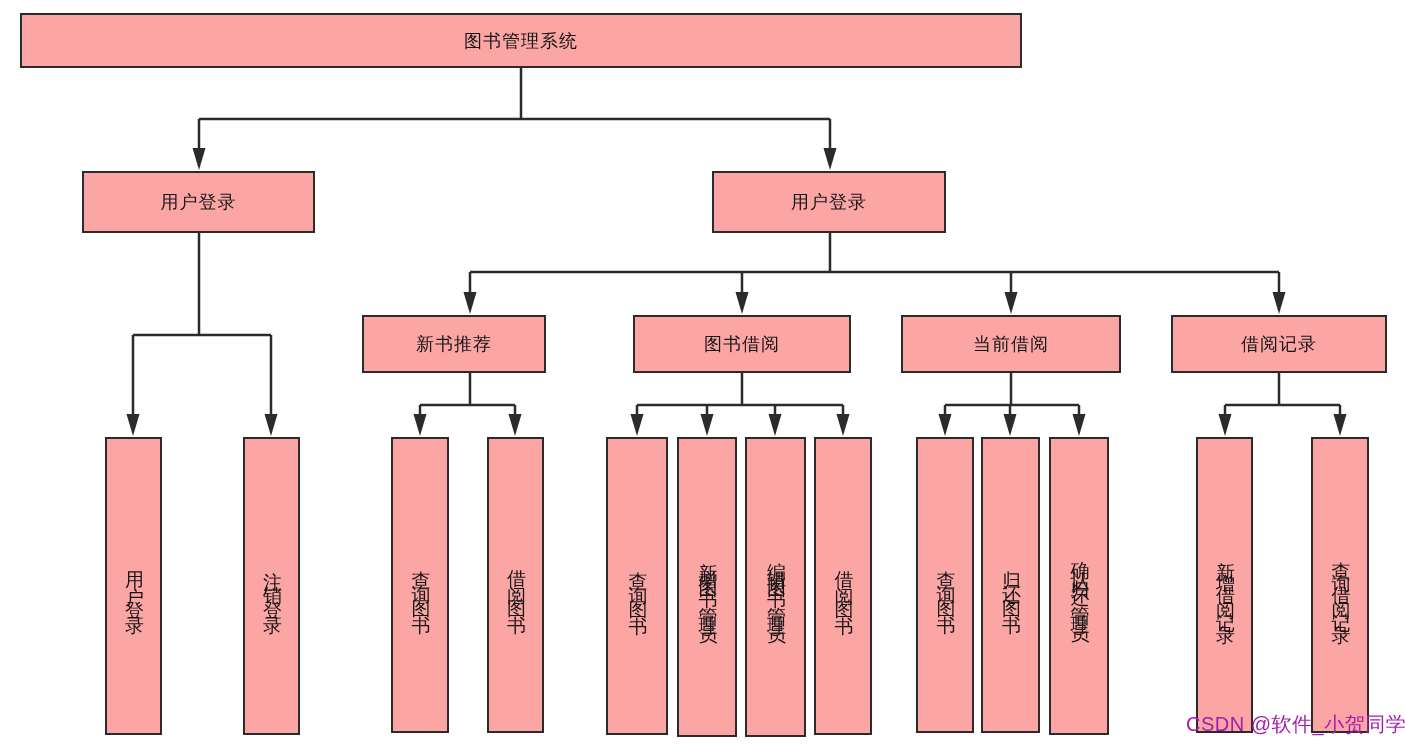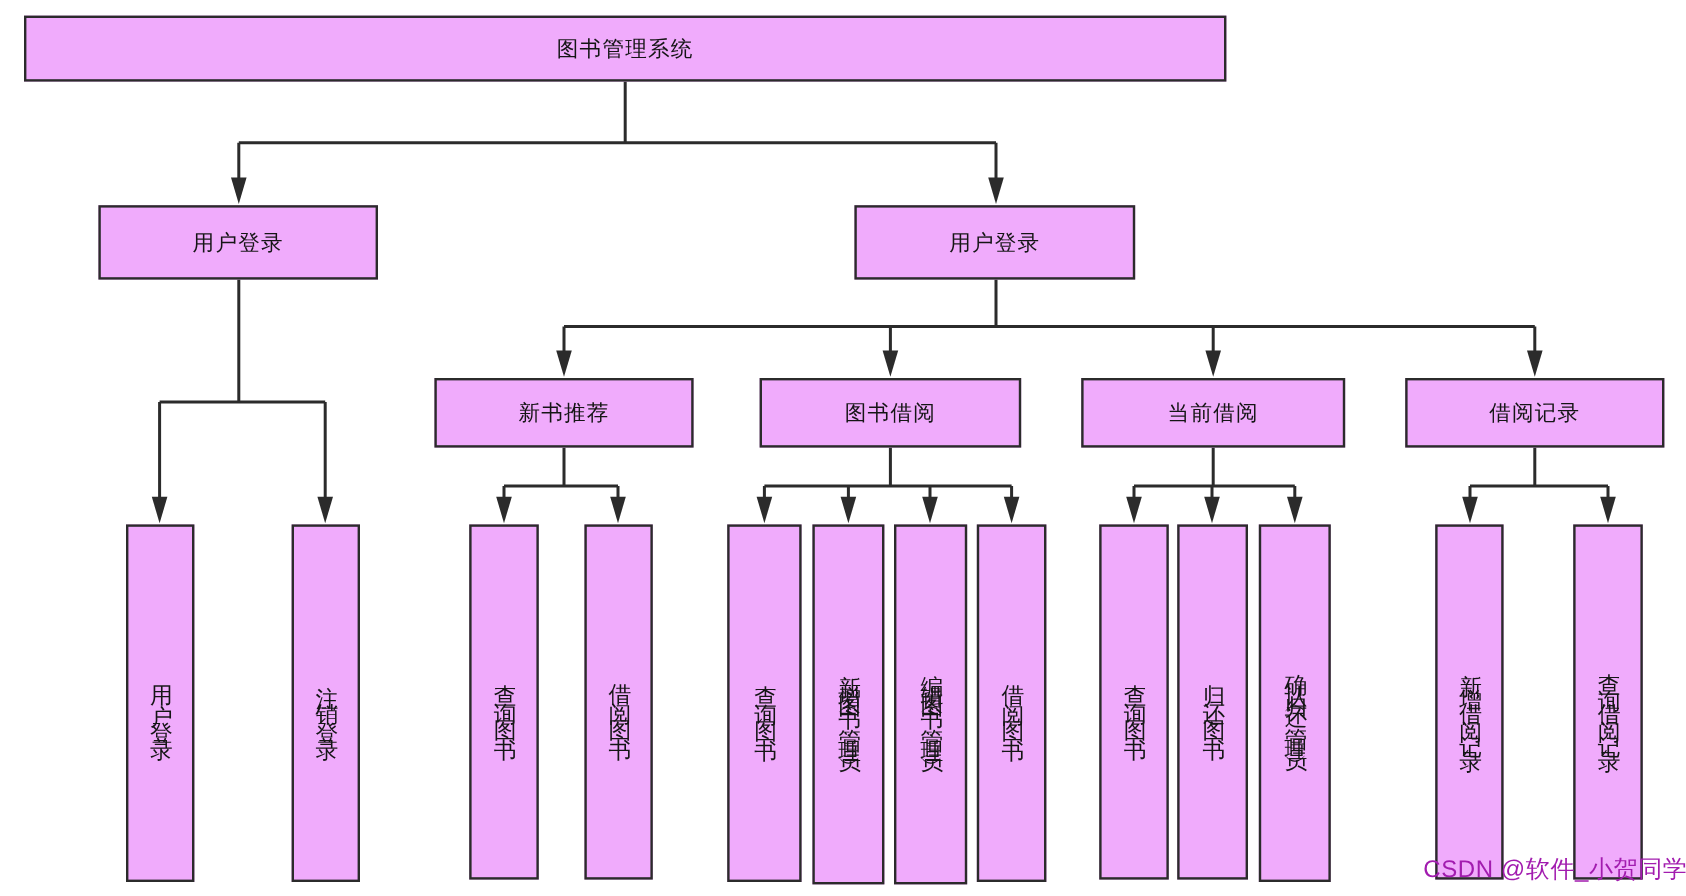--- a/index.html
+++ b/index.html
@@ -7,21 +7,21 @@
     position:relative;
     width:1405px;height:747px;
     background:#ffffff;
     font-family:"Liberation Sans", sans-serif;
     overflow:hidden;
   }
   .node{
     position:absolute;
     box-sizing:border-box;
     border:2.5px solid #2b2b2b;
-    background:#f0abfc;
+    background:#fca5a5;
     display:flex;
     align-items:center;
     justify-content:center;
     color:#151515;
     font-family:Liberation Mono, monospace;
   }
   .h{
     font-size:18px;
     letter-spacing:1px;
     white-space:nowrap;
@@ -90,21 +90,21 @@
     <polygon points="1072.5,414 1085.5,414 1079,436"></polygon>
     <polygon points="1218.5,414 1231.5,414 1225,436"></polygon>
     <polygon points="1333.5,414 1346.5,414 1340,436"></polygon>
   </svg>
 
   <div class="node h" style="left:20px;top:13px;width:1002px;height:55px">图书管理系统</div>
 
   <div class="node h" style="left:82px;top:171px;width:233px;height:62px">用户登录</div>
   <div class="node h" style="left:712px;top:171px;width:234px;height:62px">用户登录</div>
 
-  <div class="node h" style="left:362px;top:315px;width:216px;height:58px">新书推荐</div>
+  <div class="node h" style="left:362px;top:315px;width:184px;height:58px">新书推荐</div>
   <div class="node h" style="left:901px;top:315px;width:220px;height:58px">当前借阅</div>
   <div class="node h" style="left:633px;top:315px;width:218px;height:58px">图书借阅</div>
   <div class="node h" style="left:1171px;top:315px;width:216px;height:58px">借阅记录</div>
 
   <div class="node leaf ls4" style="left:105px;top:437px;width:57px;height:298px">用户登录</div>
   <div class="node leaf ls4" style="left:243px;top:437px;width:57px;height:298px">注销登录</div>
 
   <div class="node leaf ls4" style="left:391px;top:437px;width:58px;height:296px">查询图书</div>
   <div class="node leaf ls4" style="left:487px;top:437px;width:57px;height:296px">借阅图书</div>
 

